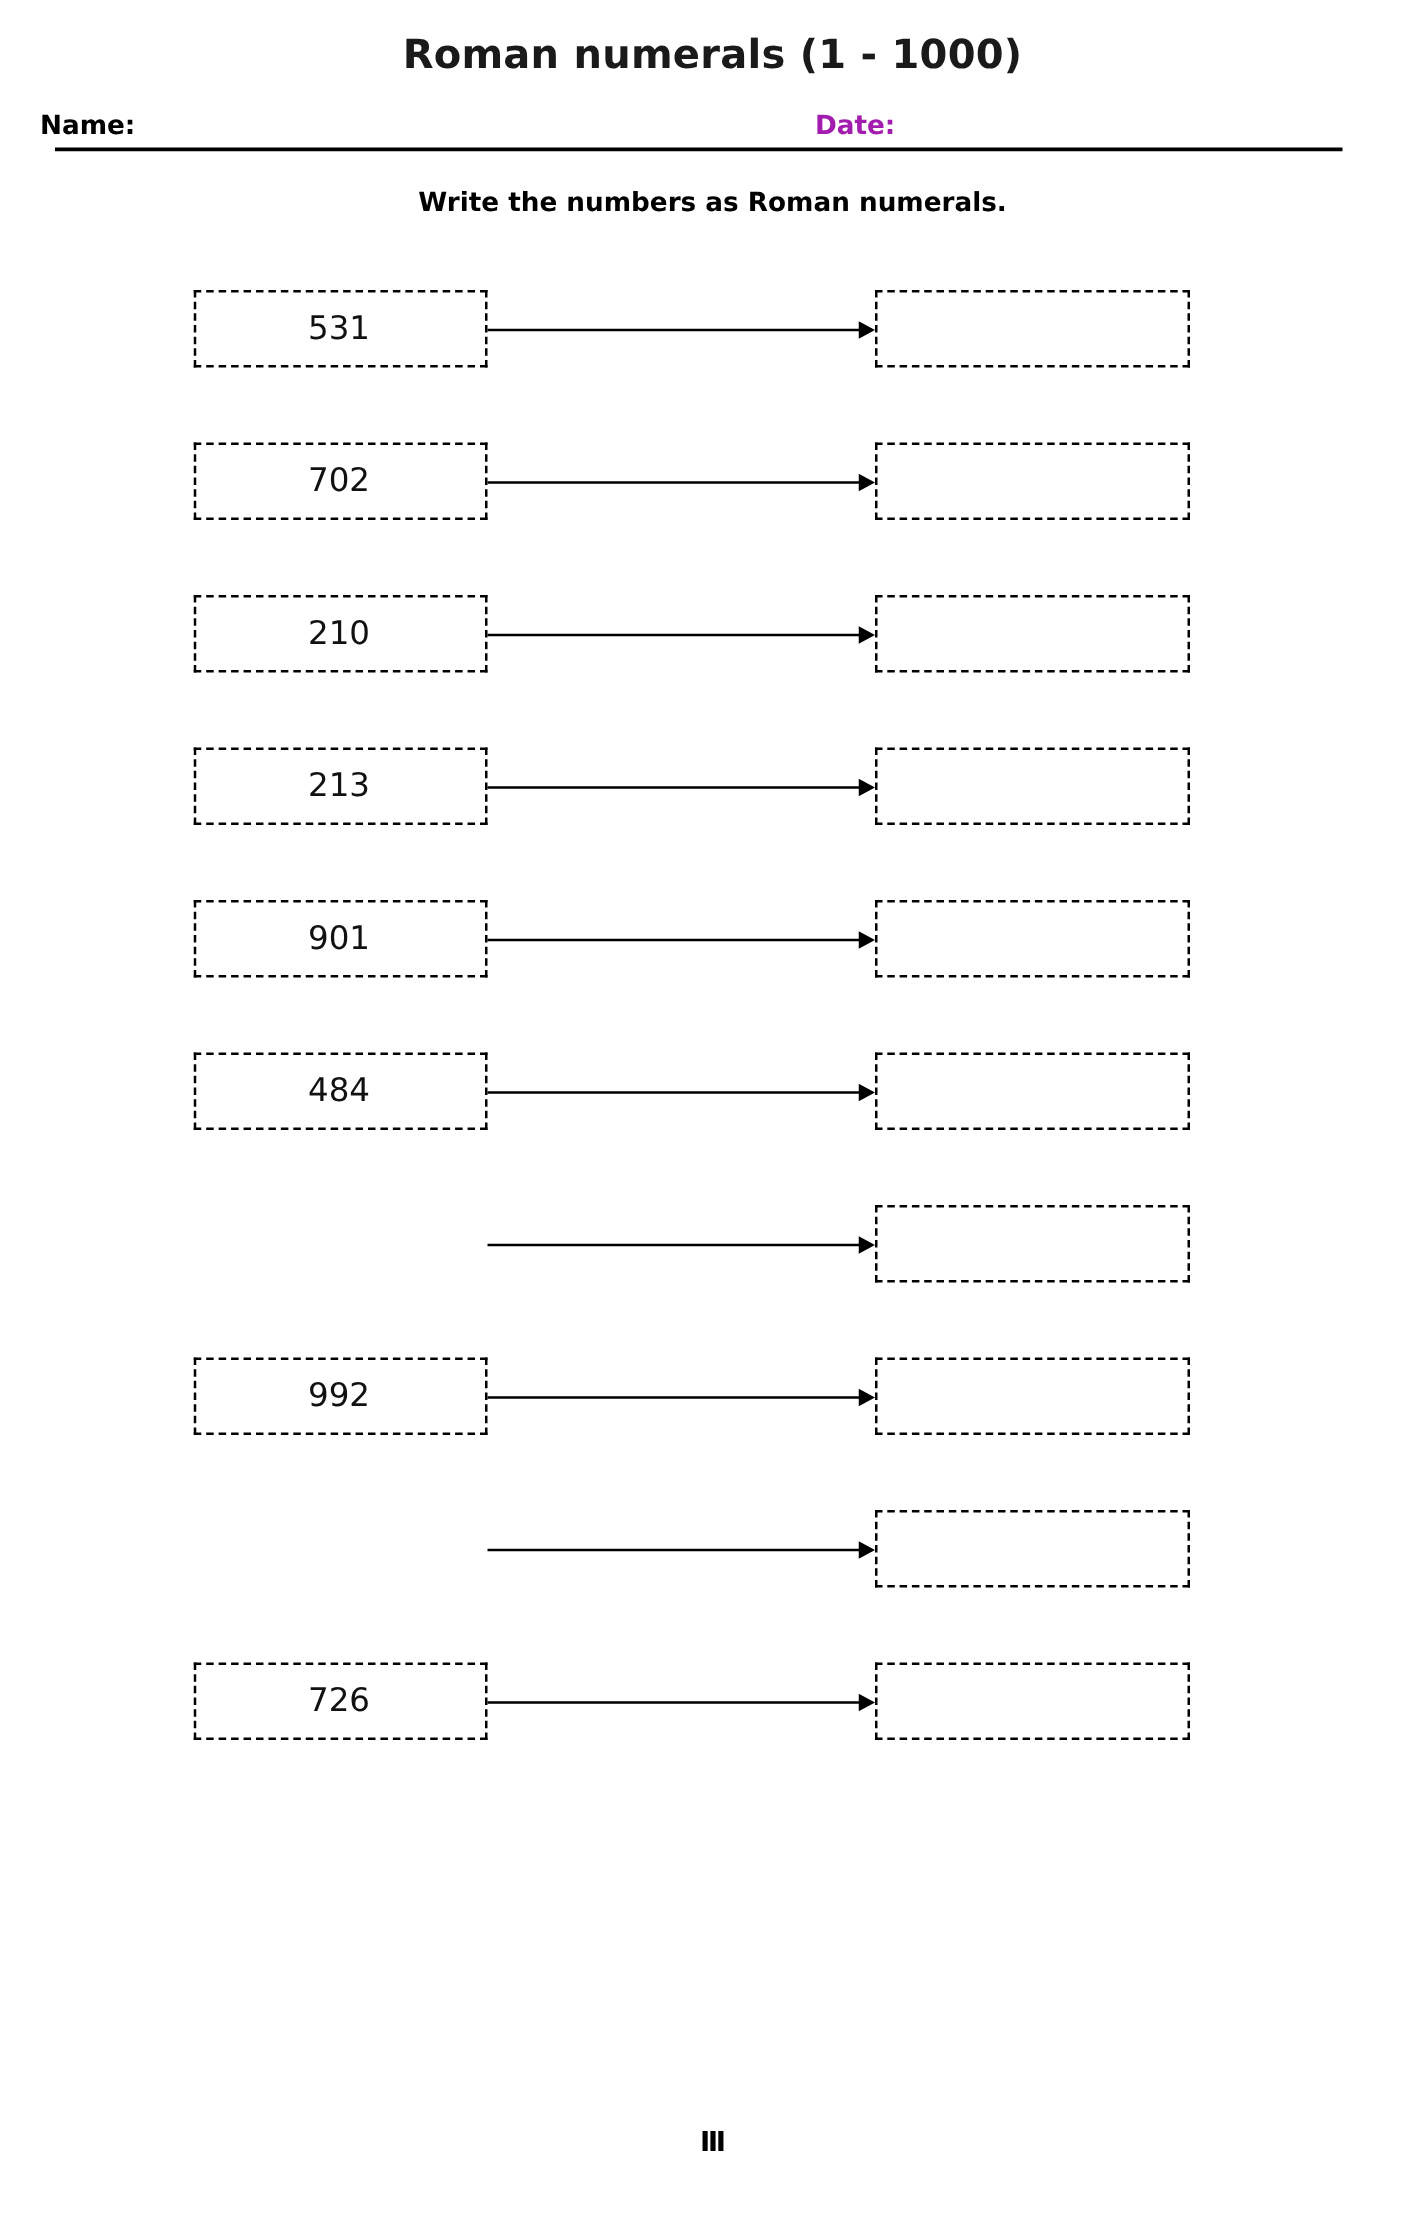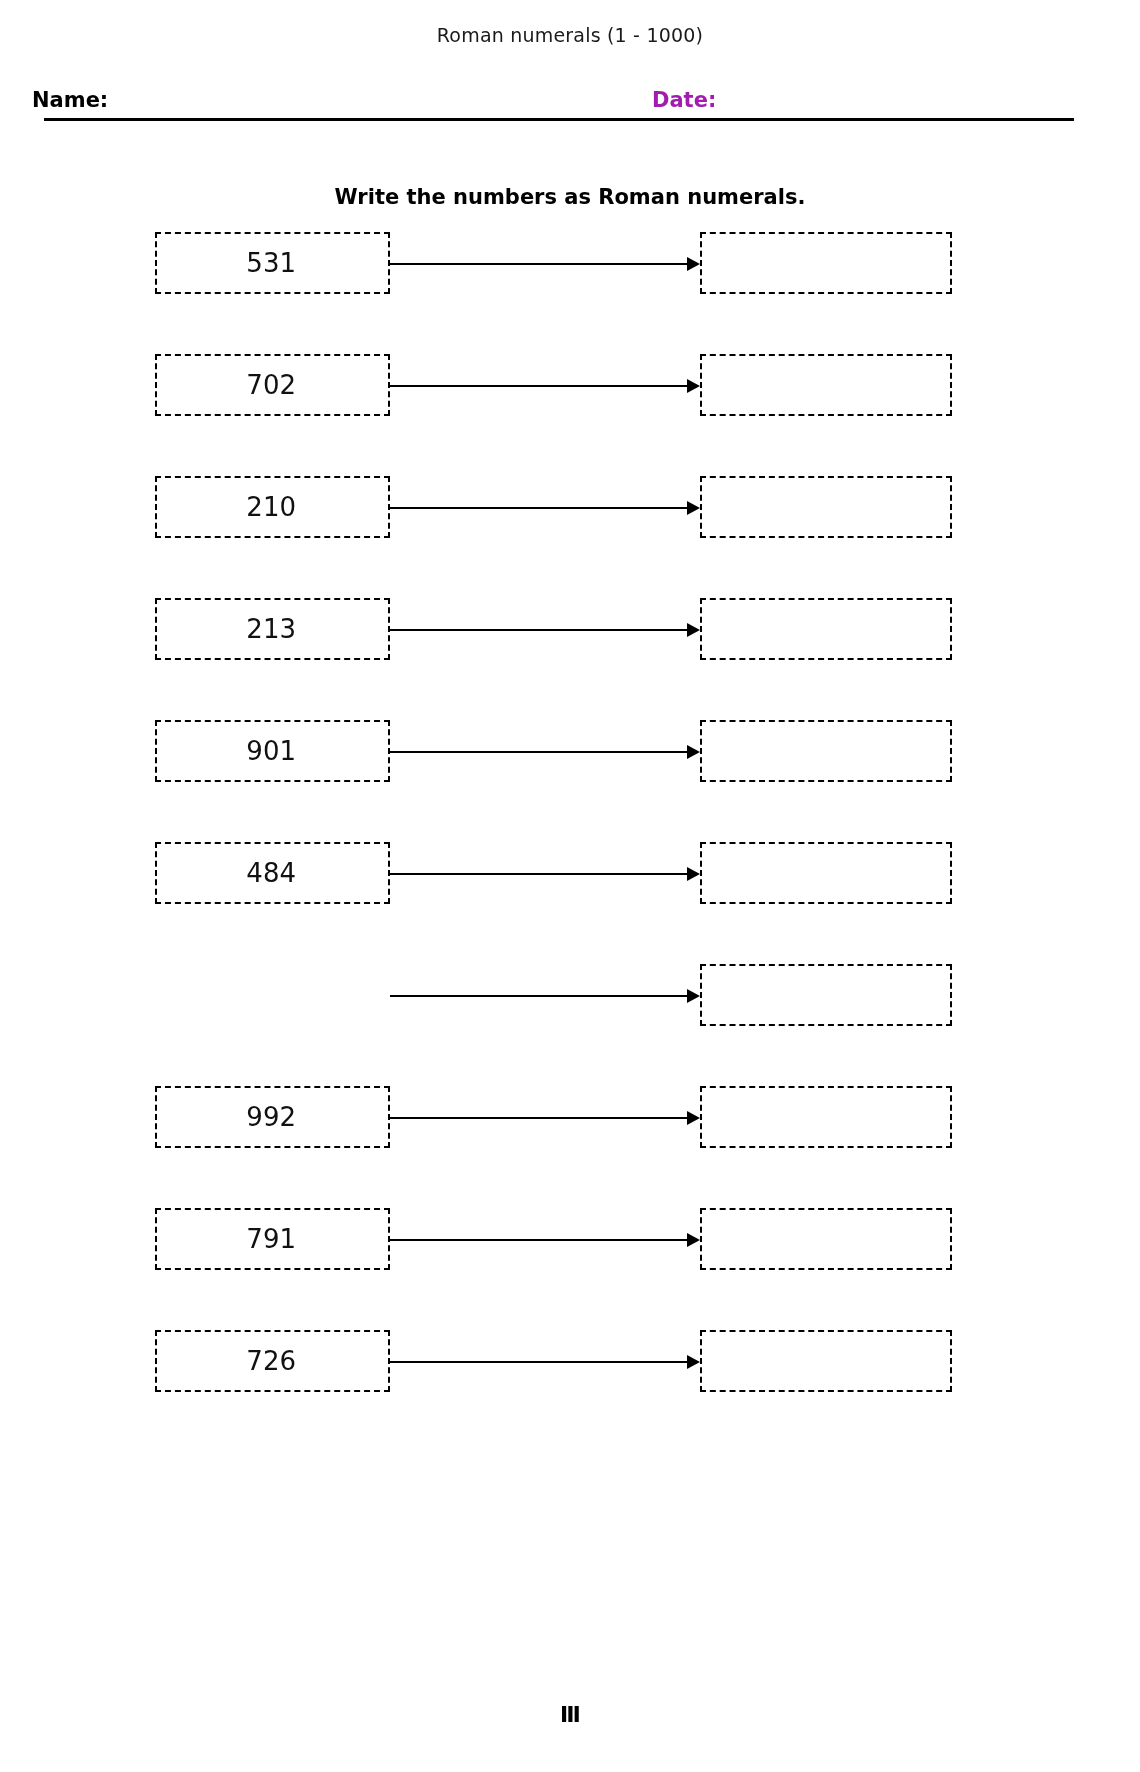--- a/index.html
+++ b/index.html
@@ -17,22 +17,22 @@
     overflow: hidden;
   }
 
   
   .page-title {
     position: absolute;
     top: 24px;
     left: 0;
     width: 1140px;
     text-align: center;
-    font-size: 19px;
-    font-weight: 400;
+    font-size: 32px;
+    font-weight: 700;
     letter-spacing: 0.2px;
     color: #1a1a1a;
   }
 
   .namedate-row {
     position: absolute;
     top: 88px;
     left: 32px;
     width: 1030px;
     height: 34px;
@@ -65,21 +65,20 @@
 
   .instruction {
     position: absolute;
     top: 150px;
     left: 0;
     width: 1140px;
     text-align: center;
     font-size: 21px;
     font-weight: bold;
     color: #000;
-    margin-top: 35px;
   }
 
   
   #rows {
     position: absolute;
     top: 232px;
     left: 0;
     width: 1036px;
   }
   .row {
@@ -245,23 +244,20 @@
       <div class="qbox">
         <span class="qnum">992</span>
       </div>
       <div class="arrow">
         <span class="shaft"></span>
         <span class="head"></span>
       </div>
       <div class="abox"></div>
     </div>
     <div class="row">
-      <div class="qbox">
-        <span class="qnum">791</span>
-      </div>
       <div class="arrow">
         <span class="shaft"></span>
         <span class="head"></span>
       </div>
       <div class="abox"></div>
     </div>
     <div class="row">
       <div class="qbox">
         <span class="qnum">726</span>
       </div>

